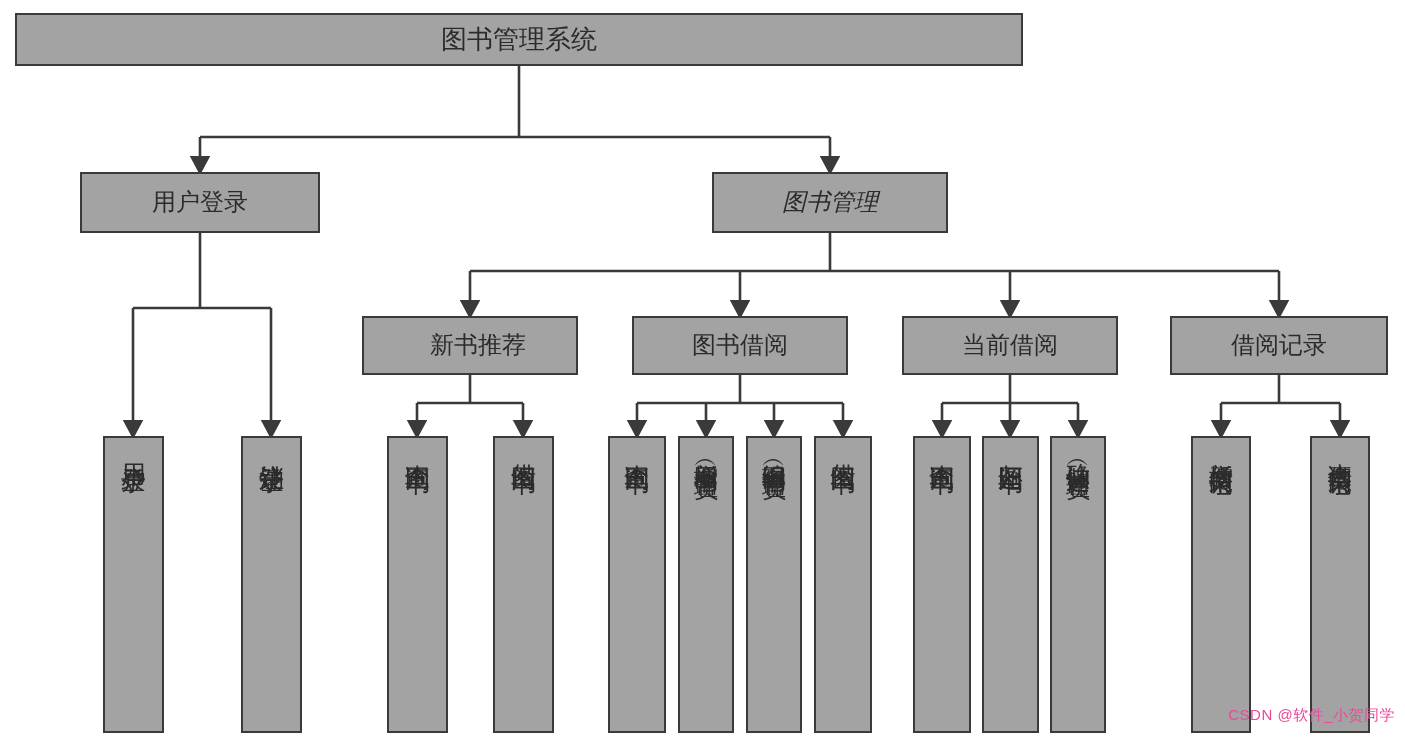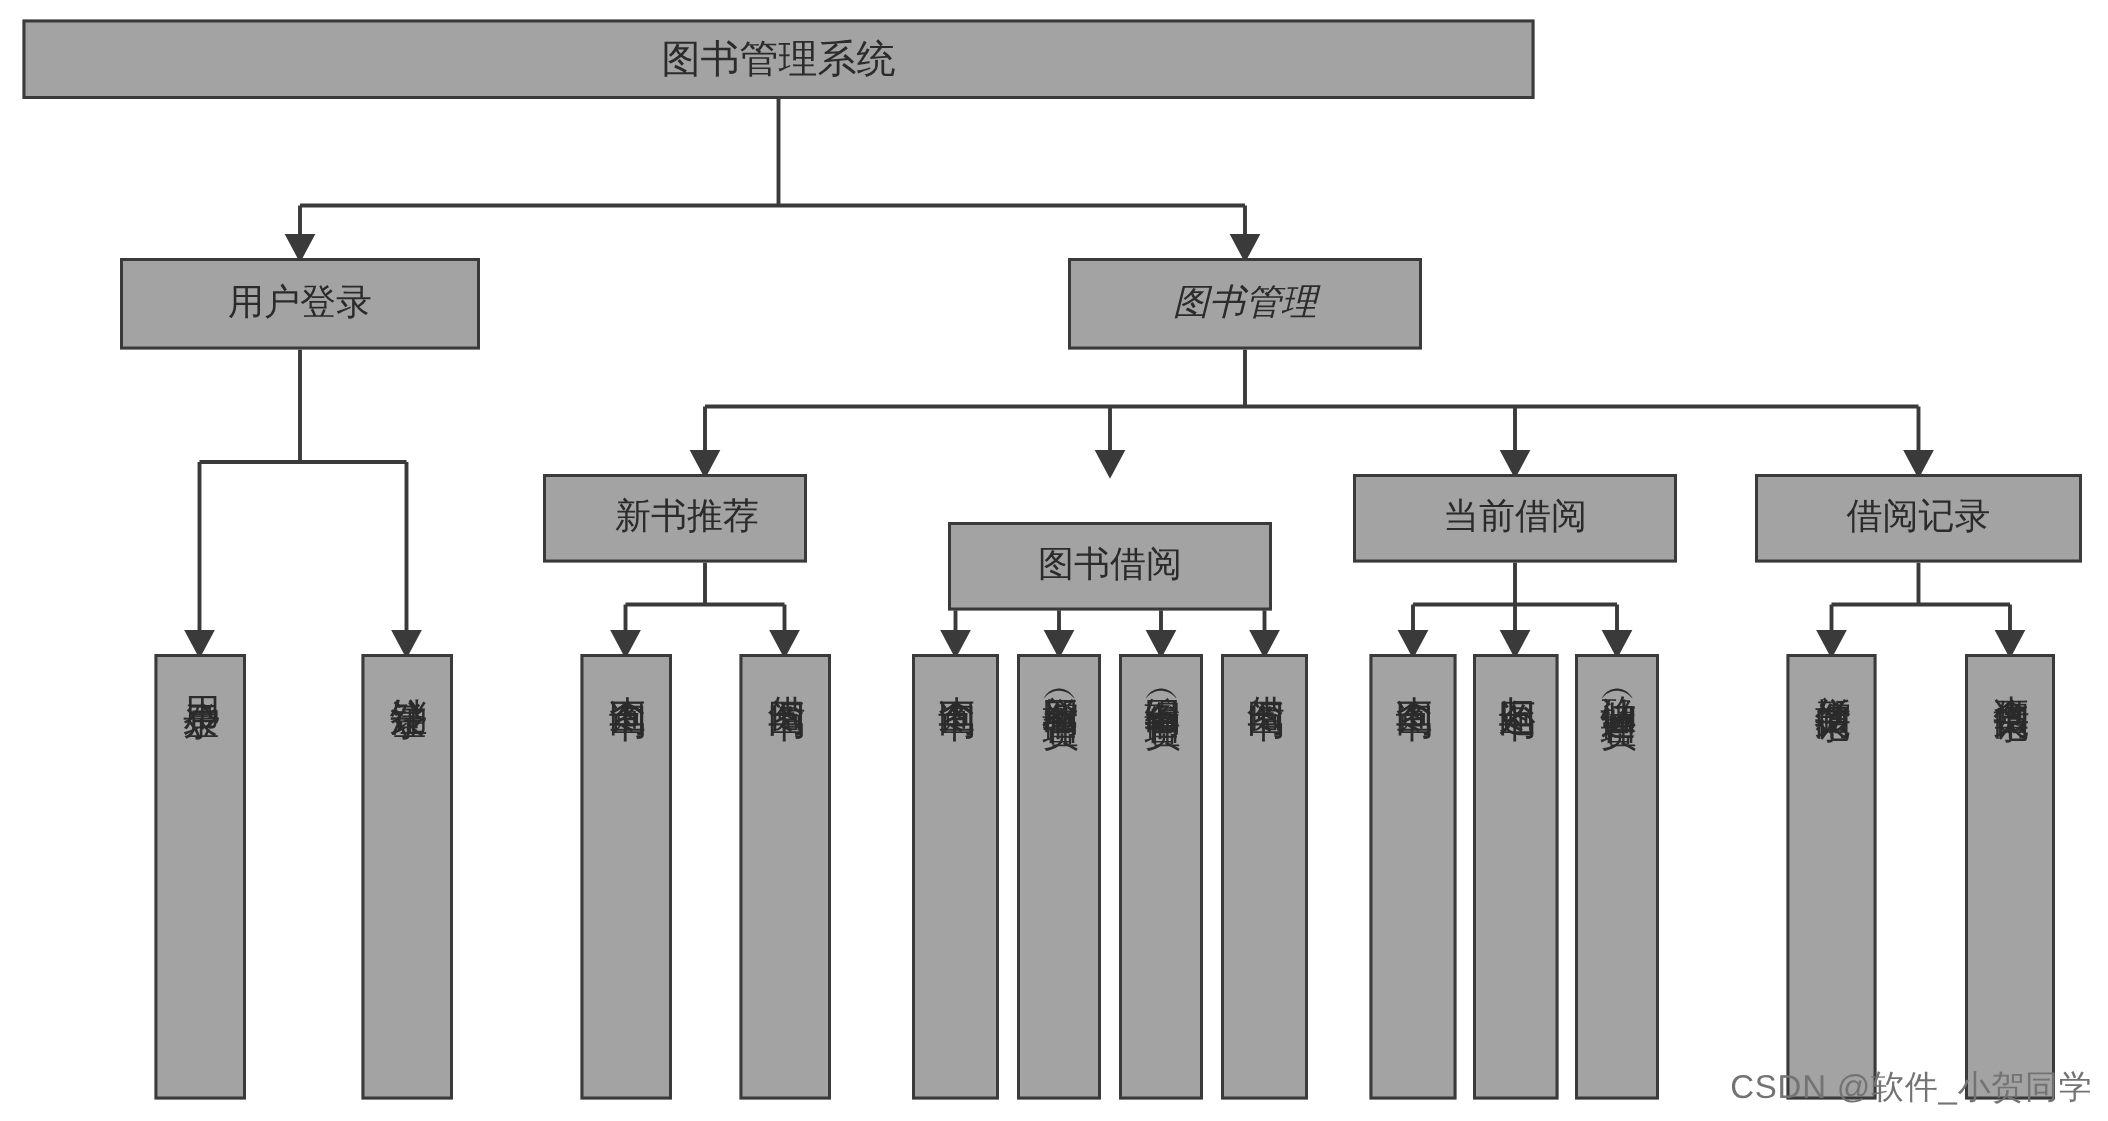--- a/index.html
+++ b/index.html
@@ -58,23 +58,23 @@
   }
   .node.v.tall .label {
     font-size: 24px;
   }
   #title-node .label {
     font-size: 26px;
   }
   #watermark {
     position: absolute;
     right: 10px;
-    bottom: 7px;
-    font-size: 22px;
-    color: #737373;
+    bottom: 22px;
+    font-size: 15px;
+    color: #ec4899;
     letter-spacing: 0.5px;
     white-space: nowrap;
   }
 </style>
 </head>
 <body>
 
 <div id="canvas">
 
   <svg class="wires" viewBox="0 0 1405 747" xmlns="http://www.w3.org/2000/svg">
@@ -132,24 +132,24 @@
     <span class="label">图书管理系统</span>
   </div>
 
   <div class="node h" style="left:80px; top:172px; width:240px; height:61px;">
     <span class="label">用户登录</span>
   </div>
   <div class="node h" style="left:712px; top:172px; width:236px; height:61px;font-style:italic;">
     <span class="label">图书管理</span>
   </div>
 
-  <div class="node h" style="left:362px; top:316px; width:176px; height:59px;padding-left:16px;">
+  <div class="node h" style="left:362px; top:316px; width:216px; height:59px;padding-left:16px;">
     <span class="label">新书推荐</span>
   </div>
-  <div class="node h" style="left:632px; top:316px; width:216px; height:59px;margin-top:32px;">
+  <div class="node h" style="left:632px; top:316px; width:216px; height:59px;">
     <span class="label">图书借阅</span>
   </div>
   <div class="node h" style="left:1170px; top:316px; width:218px; height:59px;">
     <span class="label">借阅记录</span>
   </div>
   <div class="node h" style="left:902px; top:316px; width:216px; height:59px;">
     <span class="label">当前借阅</span>
   </div>
 
   <div class="node v" style="left:103px; top:436px; width:61px; height:297px;">

